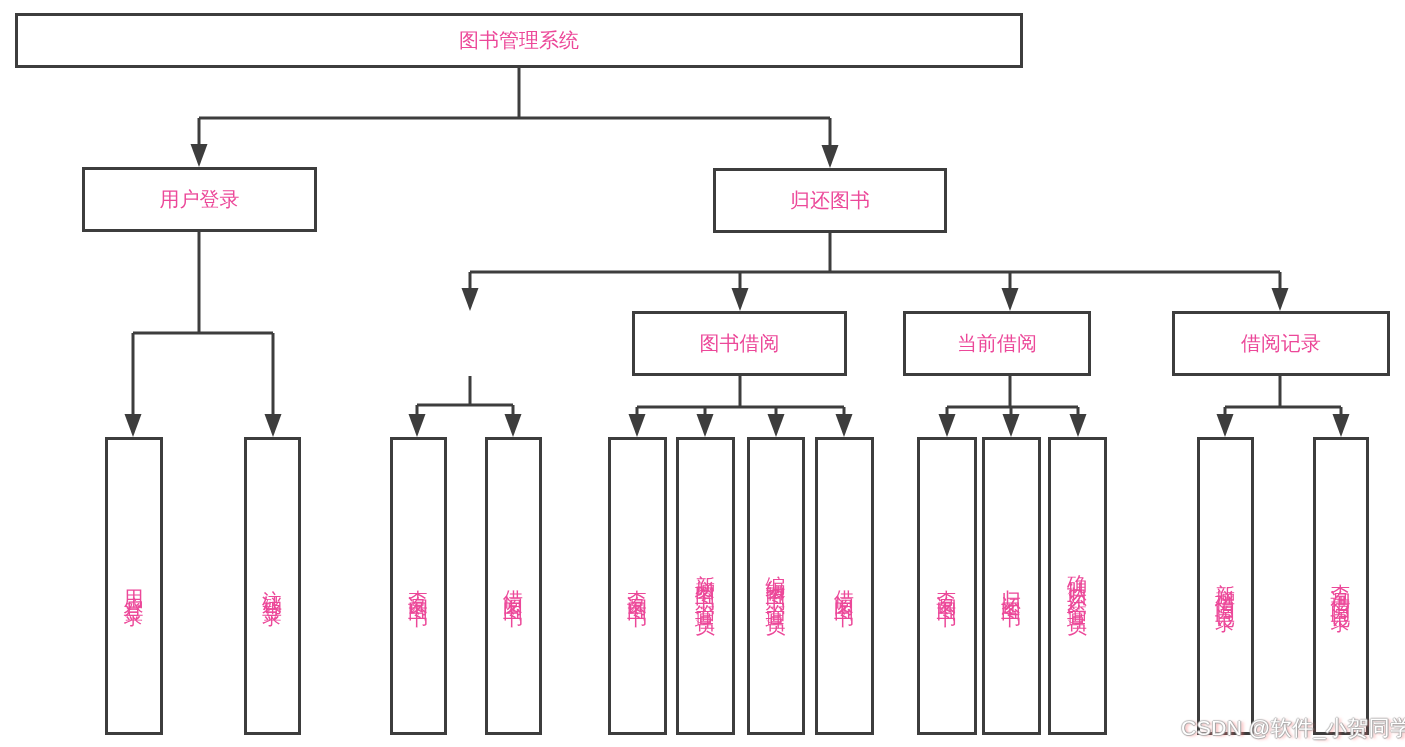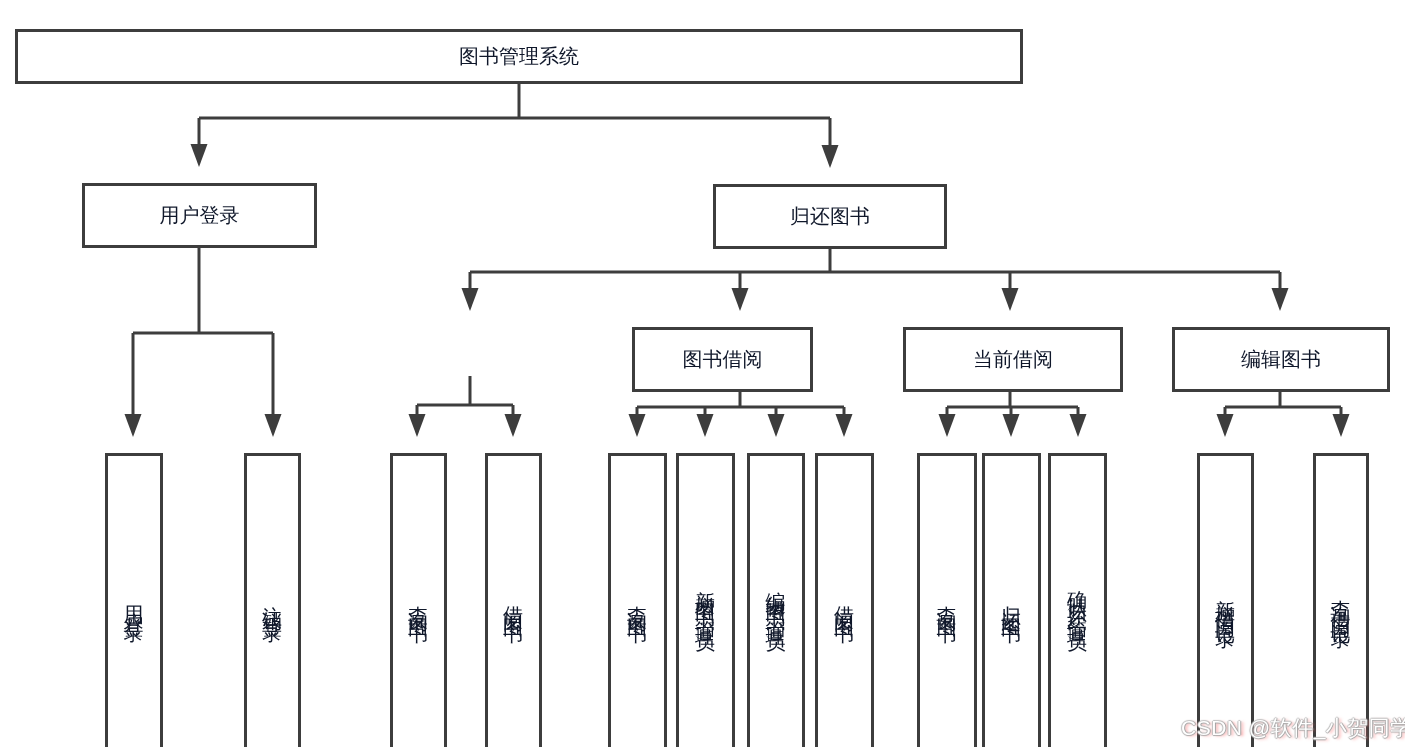--- a/index.html
+++ b/index.html
@@ -12,25 +12,24 @@
   }
   #connectors{position:absolute;left:0;top:0;z-index:1;}
   .box{
     position:absolute;
     box-sizing:border-box;
     border:3px solid #3d3d3d;
     background:#ffffff;
     display:flex;
     align-items:center;
     justify-content:center;
-    color:#0f172a;
+    color:#ec4899;
     font-size:20px;
     z-index:2;
     text-align:center;
-    margin-top:16px;
   }
   .vbox span{
     writing-mode:vertical-rl;
     text-orientation:mixed;
     letter-spacing:6px;
     line-height:1;
     white-space:nowrap;
   }
   #watermark{
     position:absolute;
@@ -116,28 +115,28 @@
     <span>图书管理系统</span>
   </div>
 
   <div class="box" style="left:82px;top:167px;width:235px;height:65px">
     <span>用户登录</span>
   </div>
   <div class="box" style="left:713px;top:168px;width:234px;height:65px">
     <span>归还图书</span>
   </div>
 
-  <div class="box" style="left:632px;top:311px;width:181px;height:65px">
+  <div class="box" style="left:632px;top:311px;width:215px;height:65px">
     <span>图书借阅</span>
   </div>
-  <div class="box" style="left:903px;top:311px;width:220px;height:65px">
+  <div class="box" style="left:903px;top:311px;width:188px;height:65px">
     <span>当前借阅</span>
   </div>
   <div class="box" style="left:1172px;top:311px;width:218px;height:65px">
-    <span>编辑图书</span>
+    <span>借阅记录</span>
   </div>
 
   <div class="box vbox" style="left:105px;top:437px;width:58px;height:298px">
     <span>用户登录</span>
   </div>
   <div class="box vbox" style="left:244px;top:437px;width:57px;height:298px">
     <span>注销登录</span>
   </div>
 
   <div class="box vbox" style="left:390px;top:437px;width:57px;height:298px">

